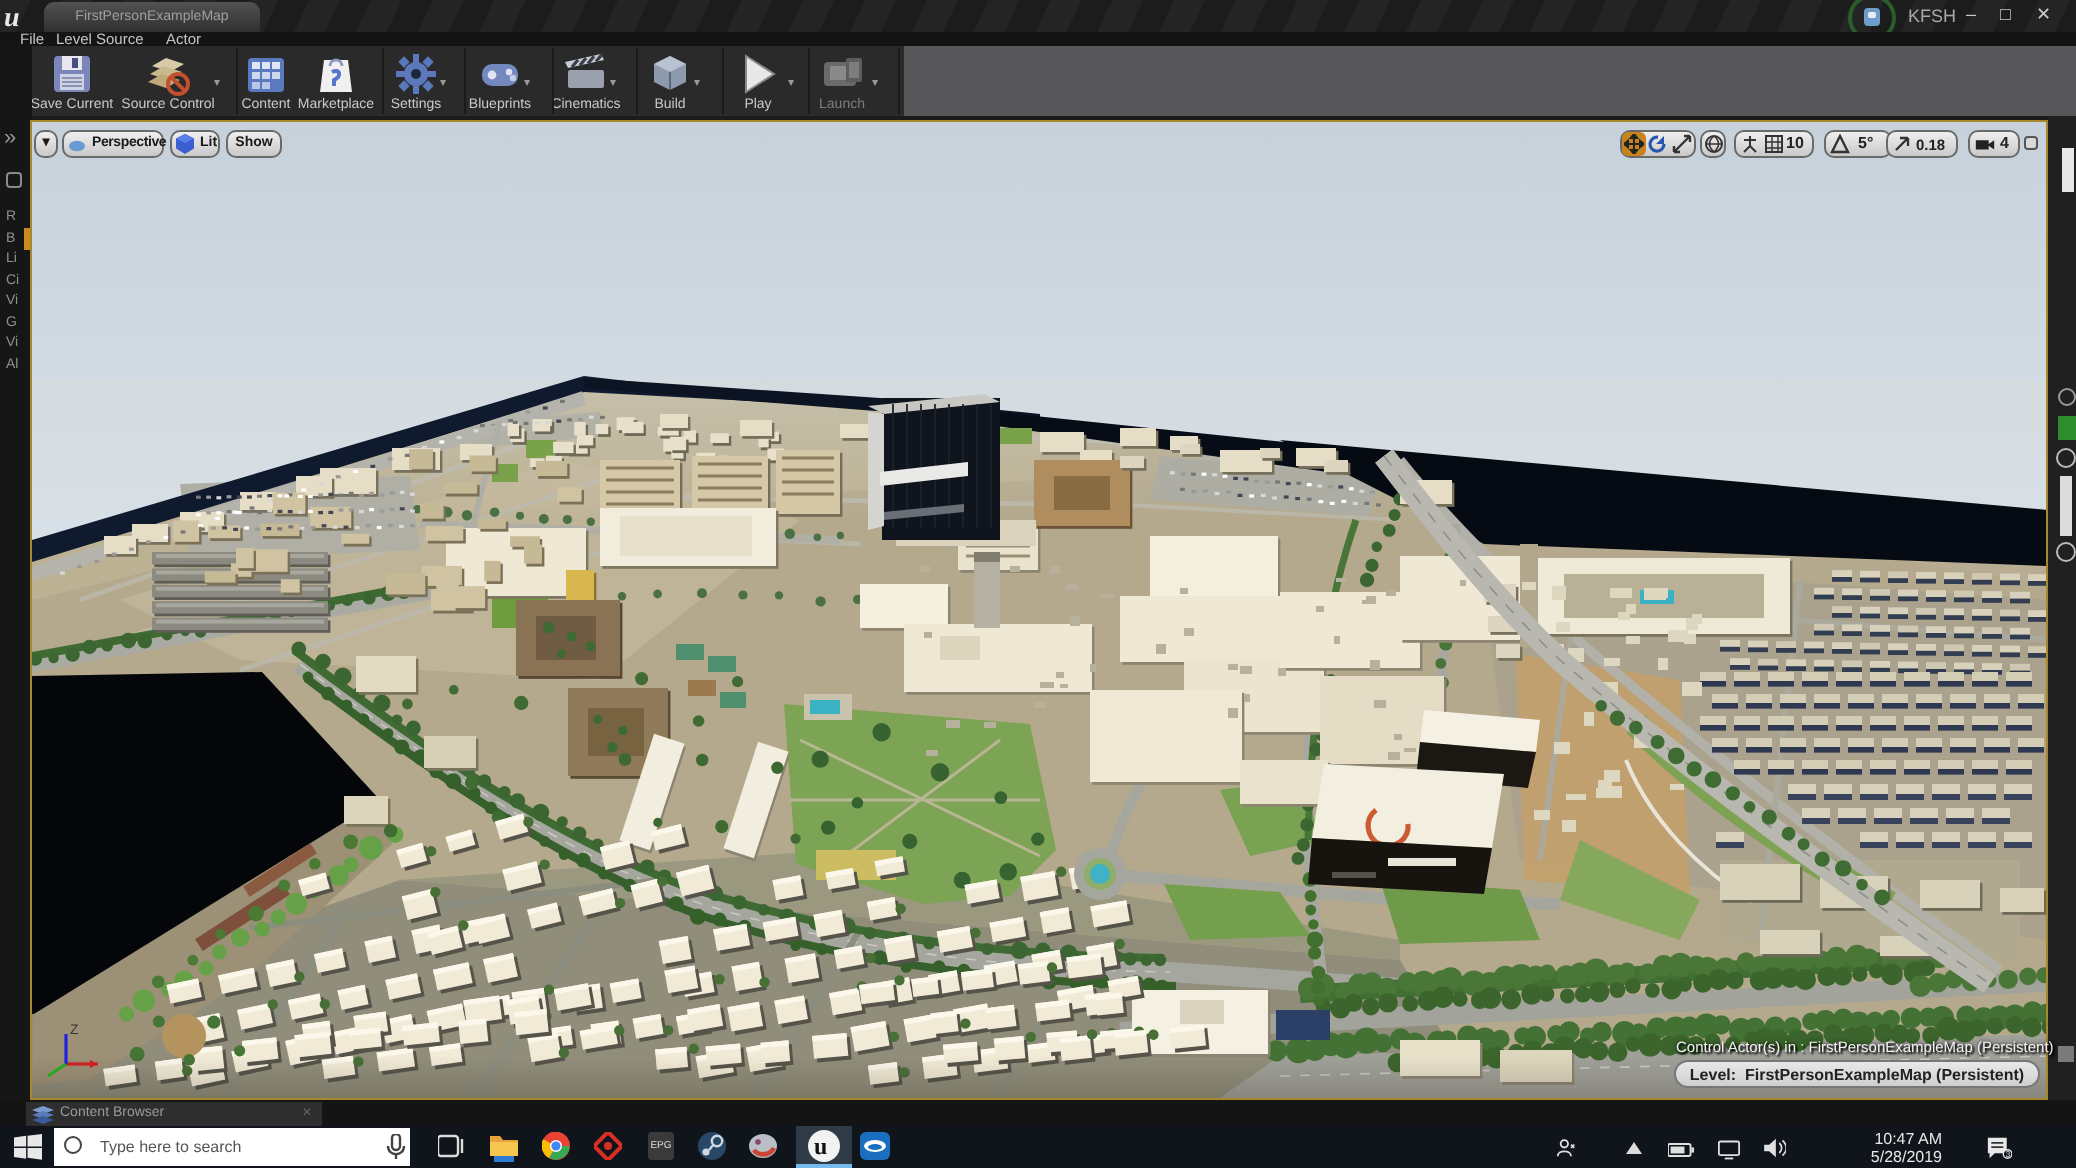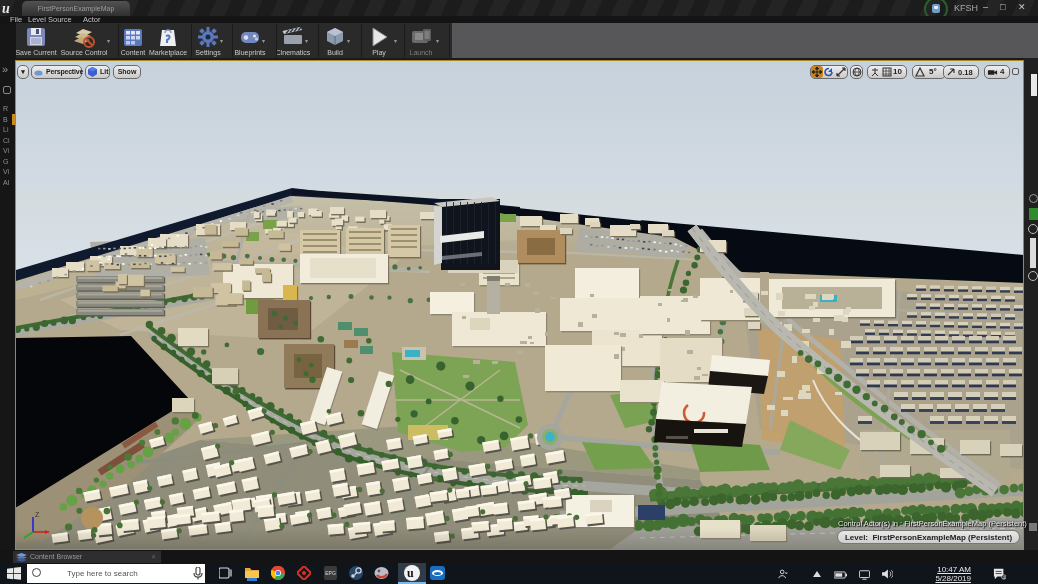--- a/index.html
+++ b/index.html
@@ -21,21 +21,21 @@
 #vpborder{left:15px;top:60px;width:1009px;height:490px;border:1.5px solid #a8882c;}
 #cbstrip{left:0;top:550px;width:1038px;height:13px;background:#141414;}
 #cbtab{left:13px;top:551px;width:148px;height:12px;background:#2e2e2e;color:#9a9a9a;
  font-size:7px;line-height:12px;}
 #taskbar{left:0;top:563px;width:1038px;height:21px;background:#10141b;}
 #search{left:27px;top:564px;width:178px;height:19px;background:#ffffff;color:#555;
  font-size:8px;line-height:19px;}
 .vpbtn{position:absolute;height:14px;background:linear-gradient(#efefef,#c9c9c9);
  border:1px solid #6a6a6a;border-radius:5px;font-size:8px;font-weight:bold;color:#1a1a1a;
  line-height:12px;padding:0 5px;}
-.tray{position:absolute;color:#e8e8e8;font-size:9px;top:568px;text-decoration:underline;}
+.tray{position:absolute;color:#e8e8e8;font-size:9px;top:568px;}
 </style></head>
 <body>
 <div id="titlebar" class="abs"></div>
 <svg class="abs" style="left:2px;top:1px" width="15" height="14" viewBox="0 0 15 14">
     <text x="0" y="12" font-size="14" font-weight="bold" font-family="Liberation Serif,serif" font-style="italic" fill="#e8e8e8">u</text>
   </svg>
 <div id="tab" class="abs">FirstPersonExampleMap</div>
 <div class="abs" style="left:924px;top:-3px;width:24px;height:24px;border-radius:50%;border:2px solid #2a5d2a"></div>
 <div class="abs" style="left:932px;top:4px;width:8px;height:9px;background:#6d9ec9;border-radius:2px"></div>
 <div class="abs" style="left:934px;top:6px;width:4px;height:3px;background:#e8eef4;border-radius:1px"></div>
@@ -1944,21 +1944,21 @@
 <div id="cbstrip" class="abs"></div>
 <div id="cbtab" class="abs"><svg class="abs" style="left:3px;top:2px" width="11" height="9" viewBox="0 0 11 9">
       <path d="M0,2 l5.5,-2 5.5,2 -5.5,2 z" fill="#7a9ad0"></path>
       <path d="M0,4.5 l5.5,-2 5.5,2 -5.5,2 z" fill="#5a7ab8"></path>
       <path d="M0,7 l5.5,-2 5.5,2 -5.5,2 z" fill="#3a5a98"></path>
     </svg><span style="margin-left:17px">Content Browser</span><span style="position:absolute;left:138px;color:#666;font-size:6px">✕</span></div>
 <div id="taskbar" class="abs"></div>
 <svg class="abs" style="left:7px;top:567px" width="14" height="14" viewBox="0 0 12 12">
     <path d="M0,1.5 L5.2,0.8 V5.4 H0 Z M5.8,0.7 L12,0 V5.4 H5.8 Z M0,6 H5.2 V10.6 L0,9.9 Z M5.8,6 H12 V11 L5.8,10.2 Z" fill="#e8e8e8"></path>
   </svg>
-<div id="search" class="abs"><span style="margin-left:40px">Type here to search</span></div>
+<div id="search" class="abs"><span style="margin-left:23px">Type here to search</span></div>
 <div class="abs" style="left:32px;top:568px;width:9px;height:9px;border:1.6px solid #444;border-radius:50%"></div>
 <svg class="abs" style="left:193px;top:567px" width="10" height="13" viewBox="0 0 10 13">
     <rect x="3" y="0" width="4" height="8" rx="2" fill="none" stroke="#444" stroke-width="1.2"></rect>
     <path d="M1,6 c0,5.5 8,5.5 8,0 M5,10.5 v2" stroke="#444" stroke-width="1.2" fill="none"></path>
   </svg>
 <svg class="abs" style="left:219px;top:567px" width="13" height="12" viewBox="0 0 13 12">
     <rect x="0" y="1" width="10" height="10" rx="1.5" fill="none" stroke="#dcdcdc" stroke-width="1.2"></rect>
     <path d="M12,2.5 v7" stroke="#dcdcdc" stroke-width="1.2"></path>
   </svg>
 <svg class="abs" style="left:245px;top:567px" width="14" height="12" viewBox="0 0 14 12">

